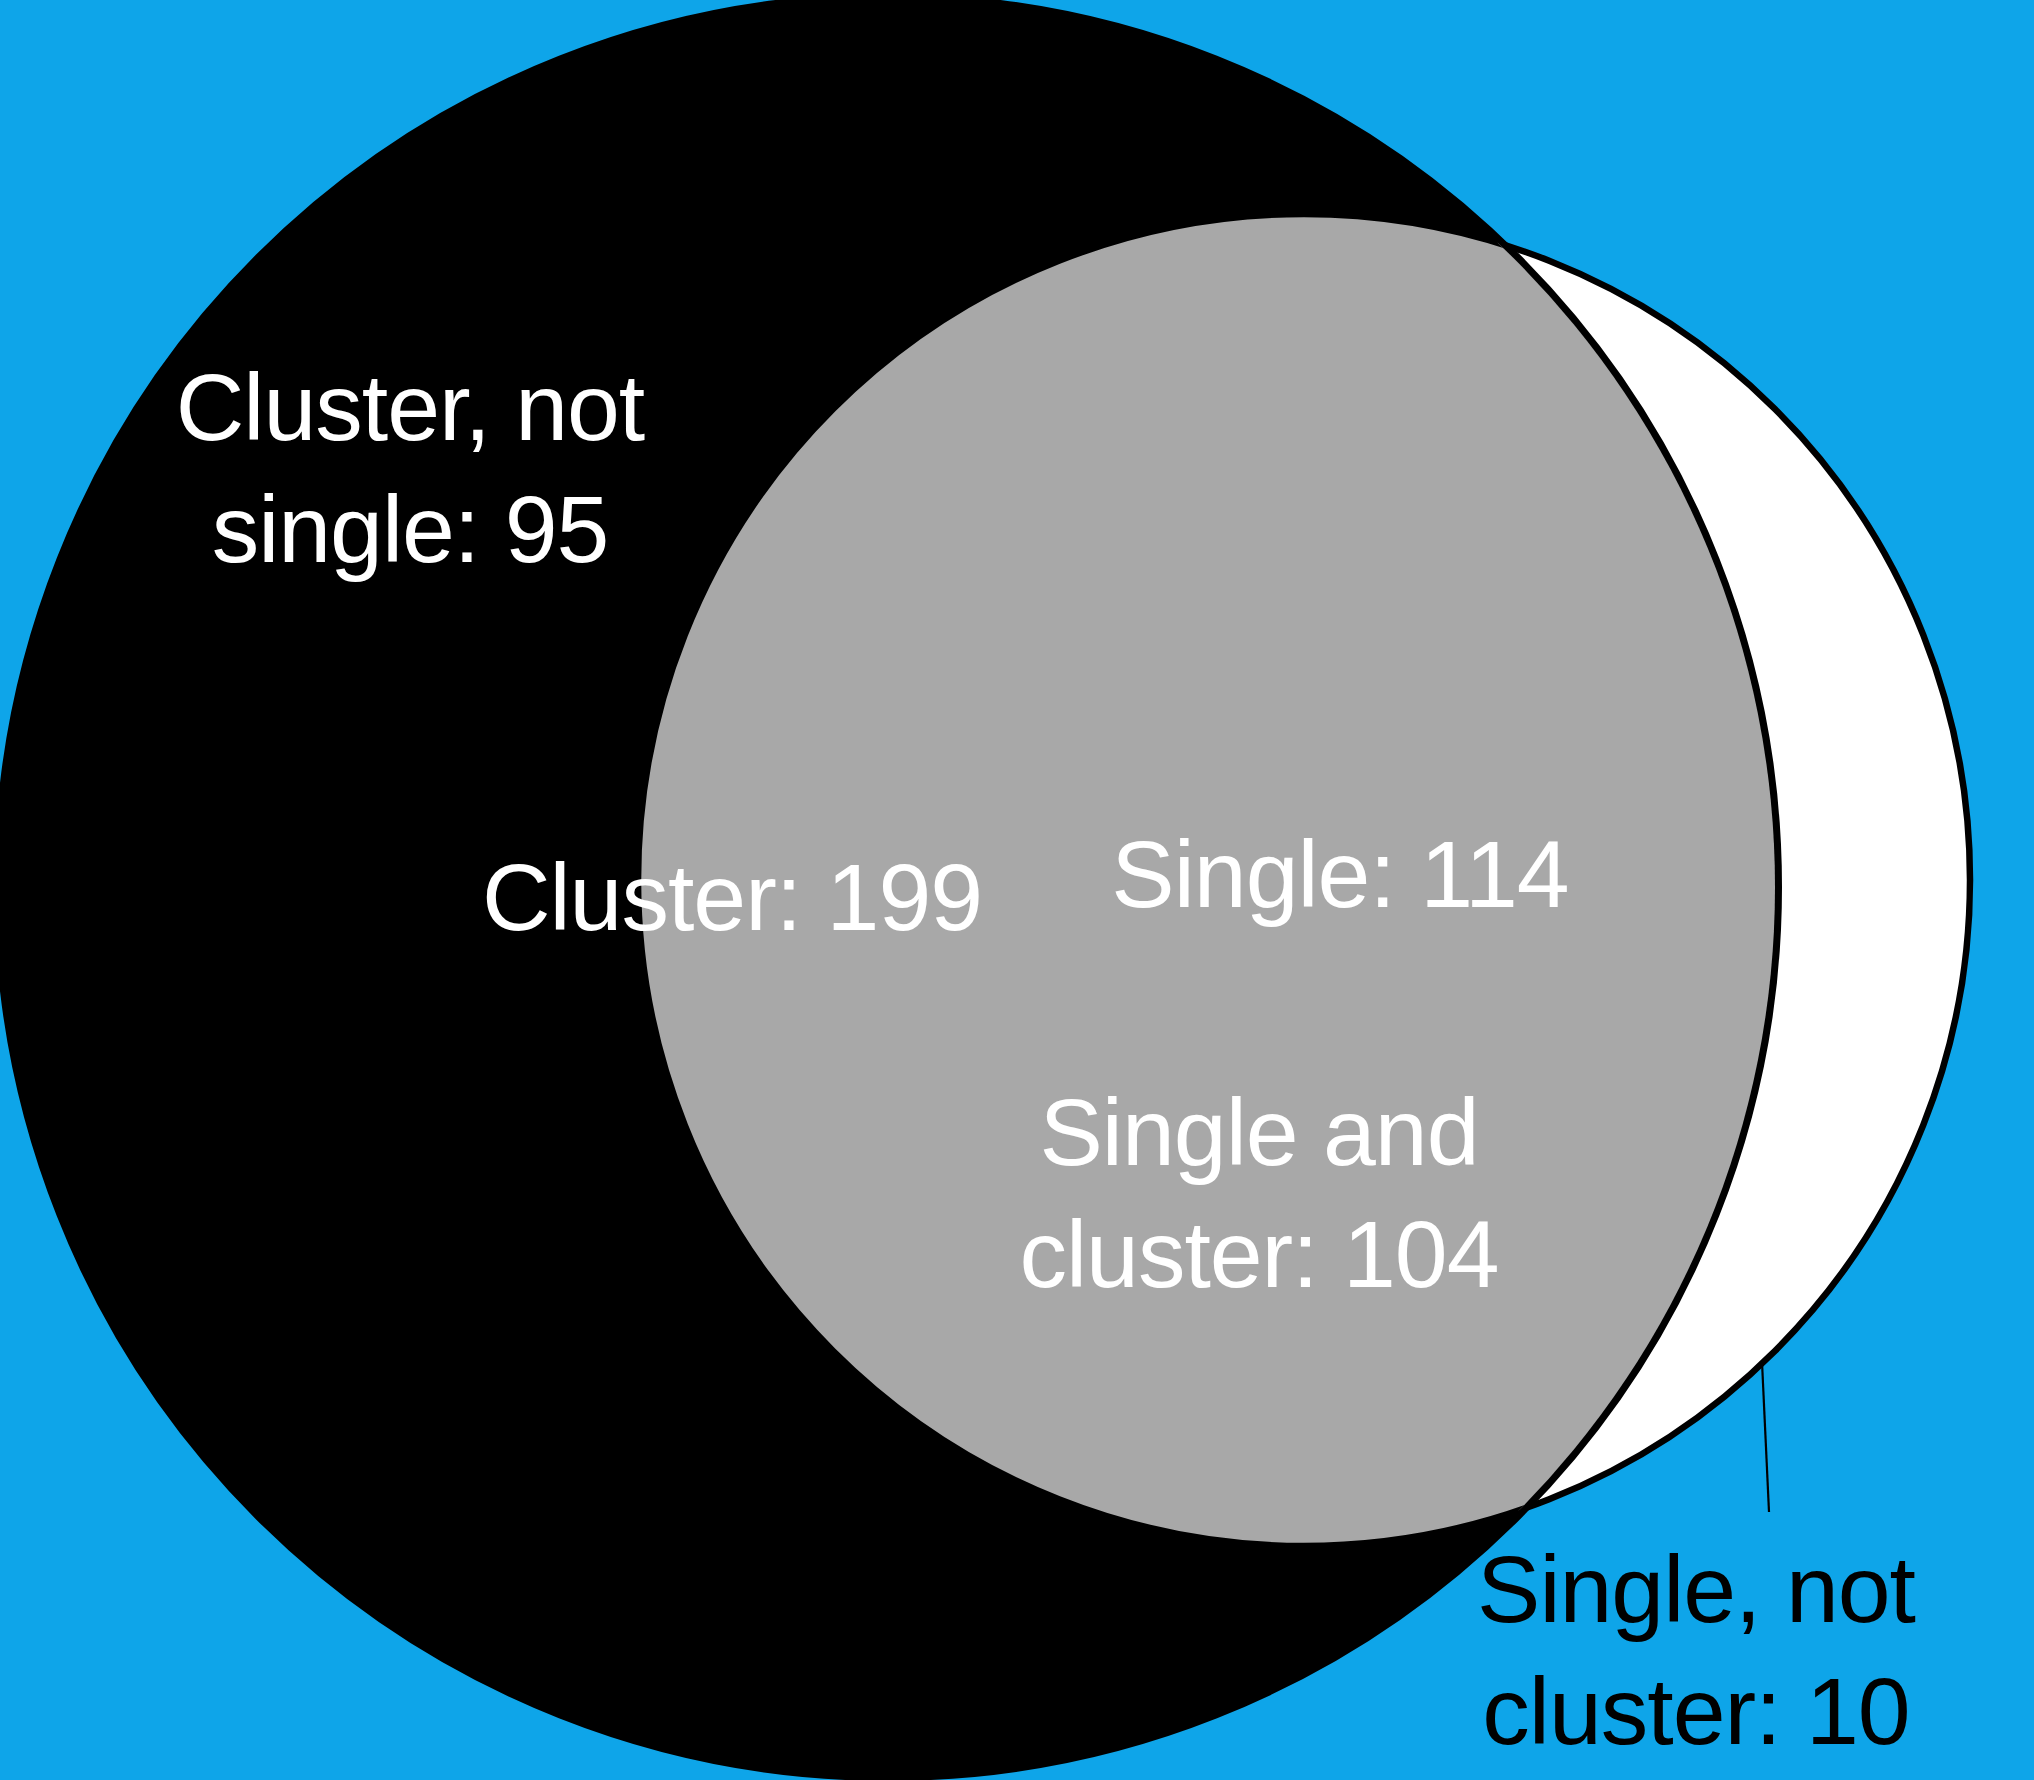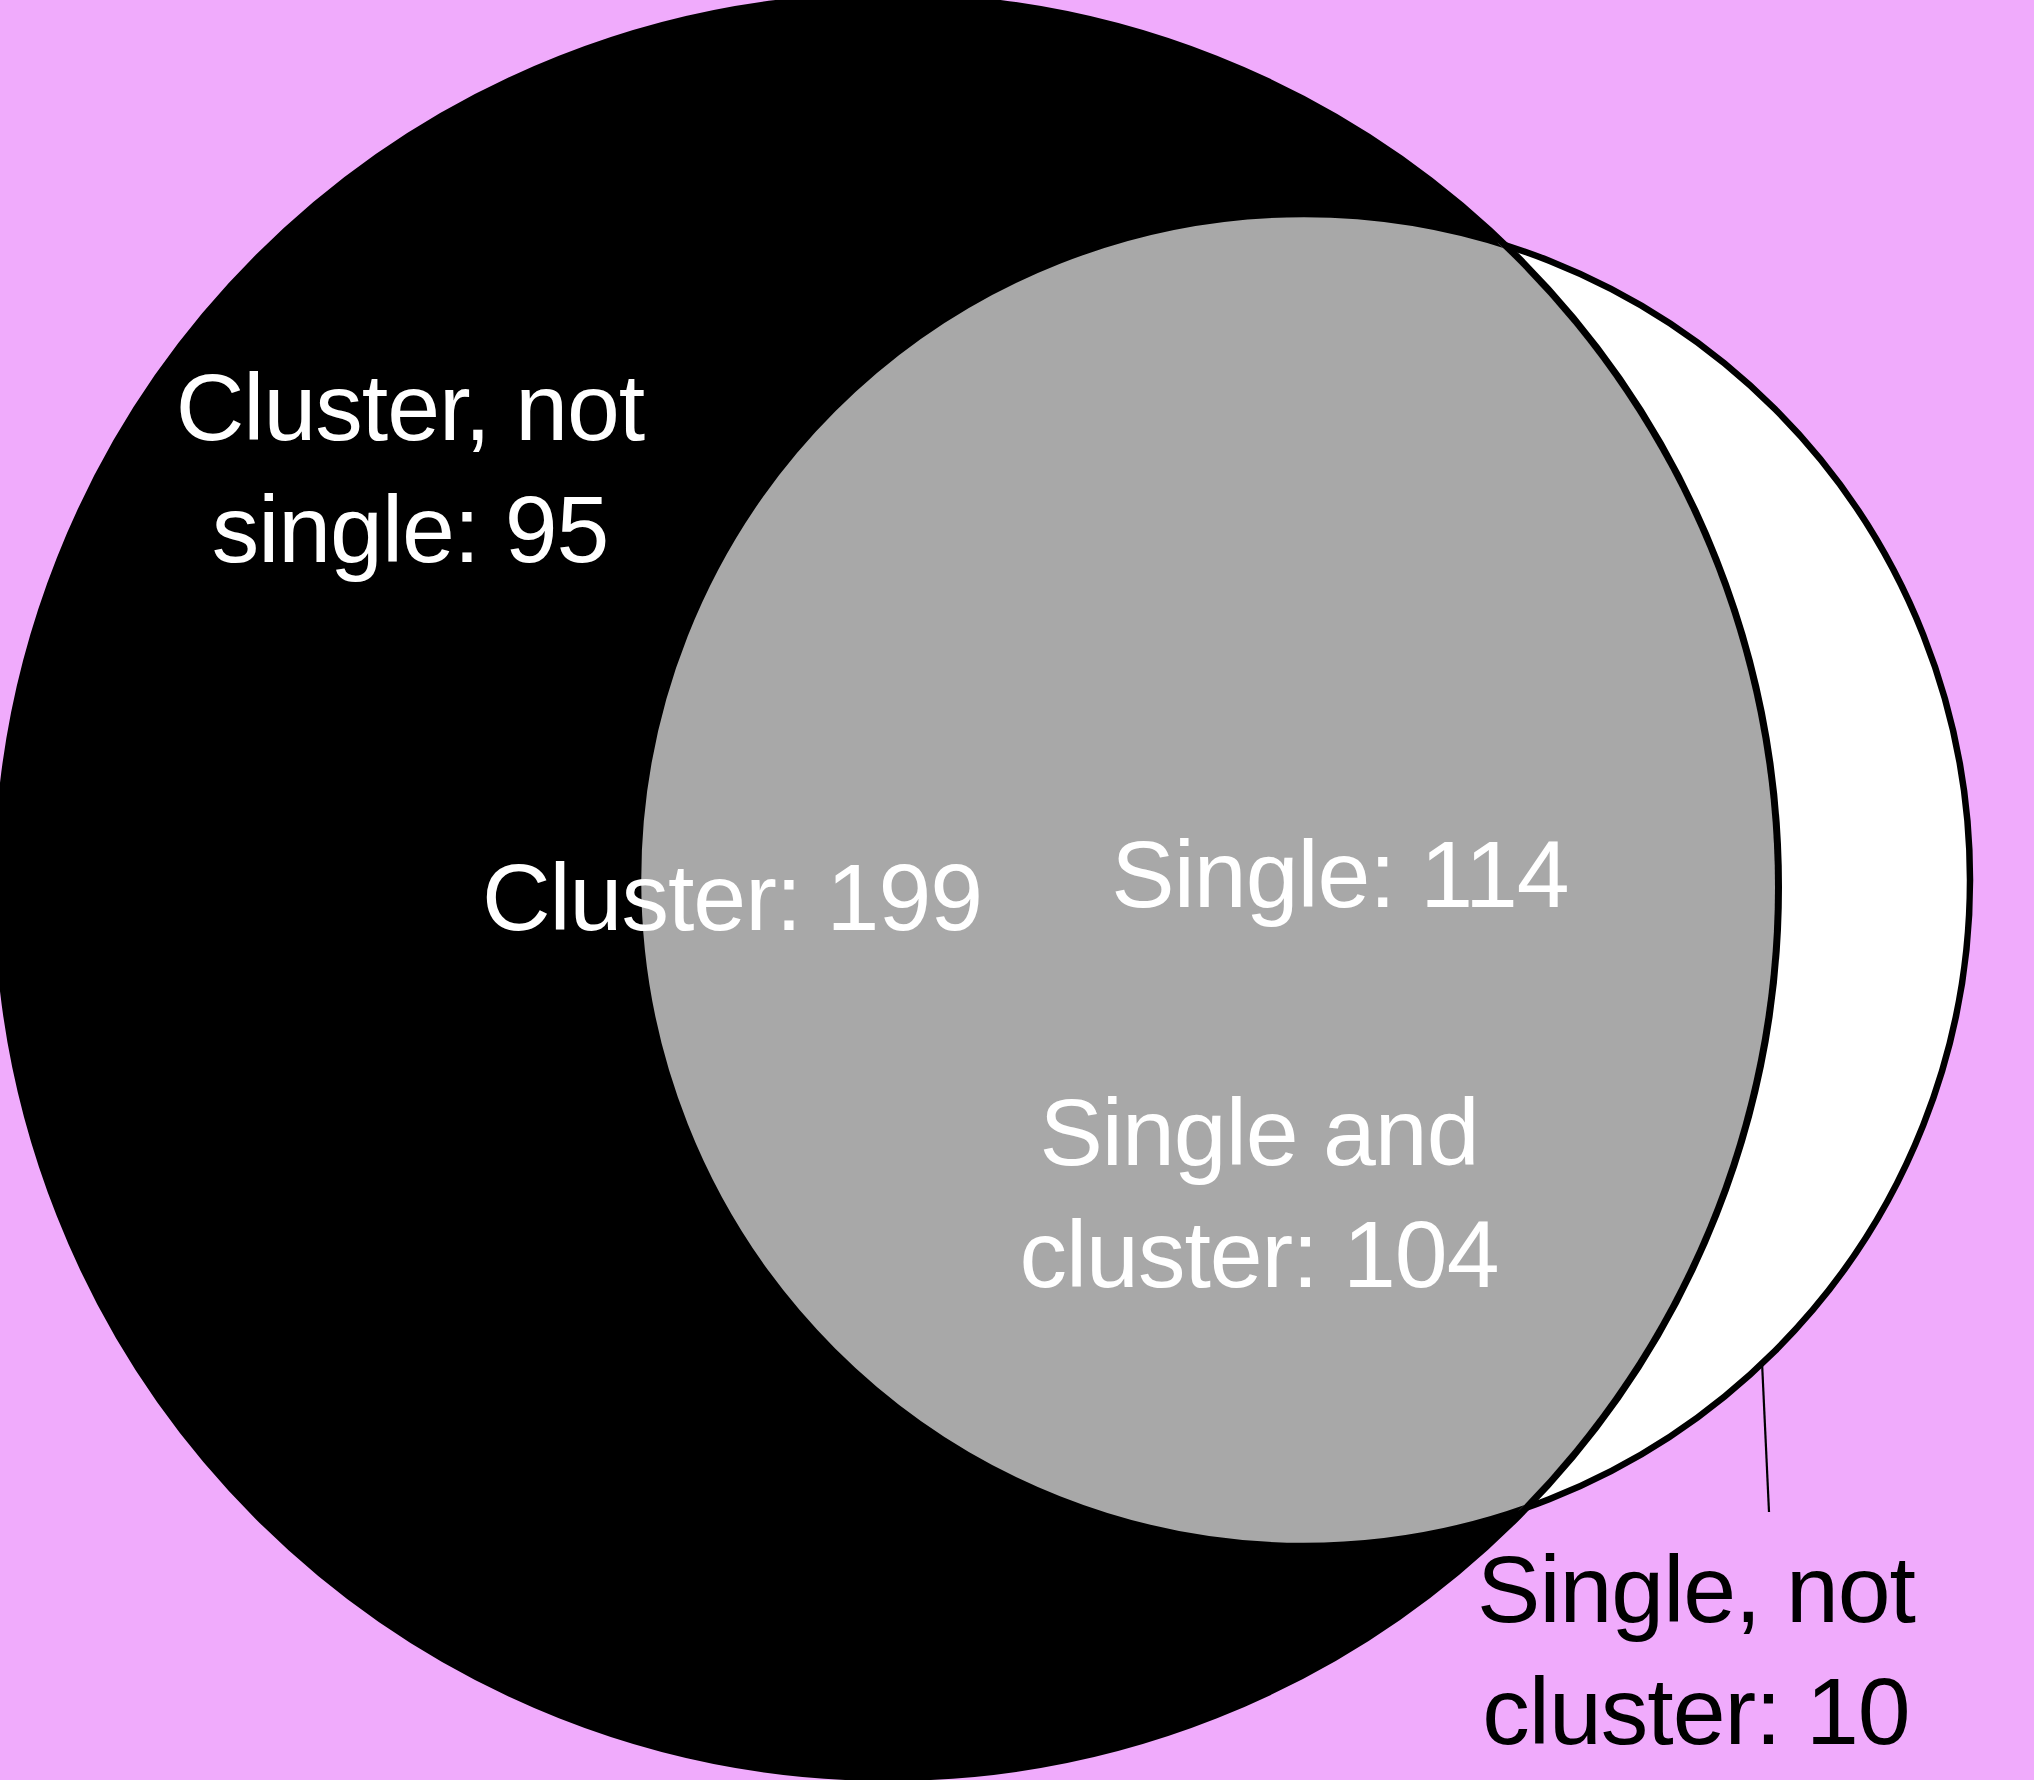--- a/index.html
+++ b/index.html
@@ -1,16 +1,16 @@
 <!DOCTYPE html>
 <html style="--cluster_fill: #000000; --single_fill: #ffffff; --overlap_fill: #a8a8a8; --outline: #000000; --label_on_dark: #ffffff; --label_on_light: #000000;"><head>
 <meta charset="utf-8">
 <style>
   html, body { margin: 0; padding: 0; background: #ffffff; }
-  .stage { width: 2034px; height: 1780px; position: relative; overflow: hidden; background: #f0abfc; }
+  .stage { width: 2034px; height: 1780px; position: relative; overflow: hidden; background: #0ea5e9; }
   svg { display: block; }
   .cluster-circle { fill: var(--cluster_fill, #000); stroke: var(--outline, #000); stroke-width: 14; }
   .single-circle  { fill: var(--single_fill, #fff); stroke: var(--outline, #000); stroke-width: 6.5; }
   .overlap-region { fill: var(--overlap_fill, #a8a8a8); stroke: var(--outline, #000); stroke-width: 6.5; }
   .leader-line { stroke: var(--outline, #000); stroke-width: 2.2; fill: none; }
   text {
     font-family: "Liberation Sans", sans-serif;
     font-size: 95px;
     letter-spacing: -1px;
     text-anchor: middle;

